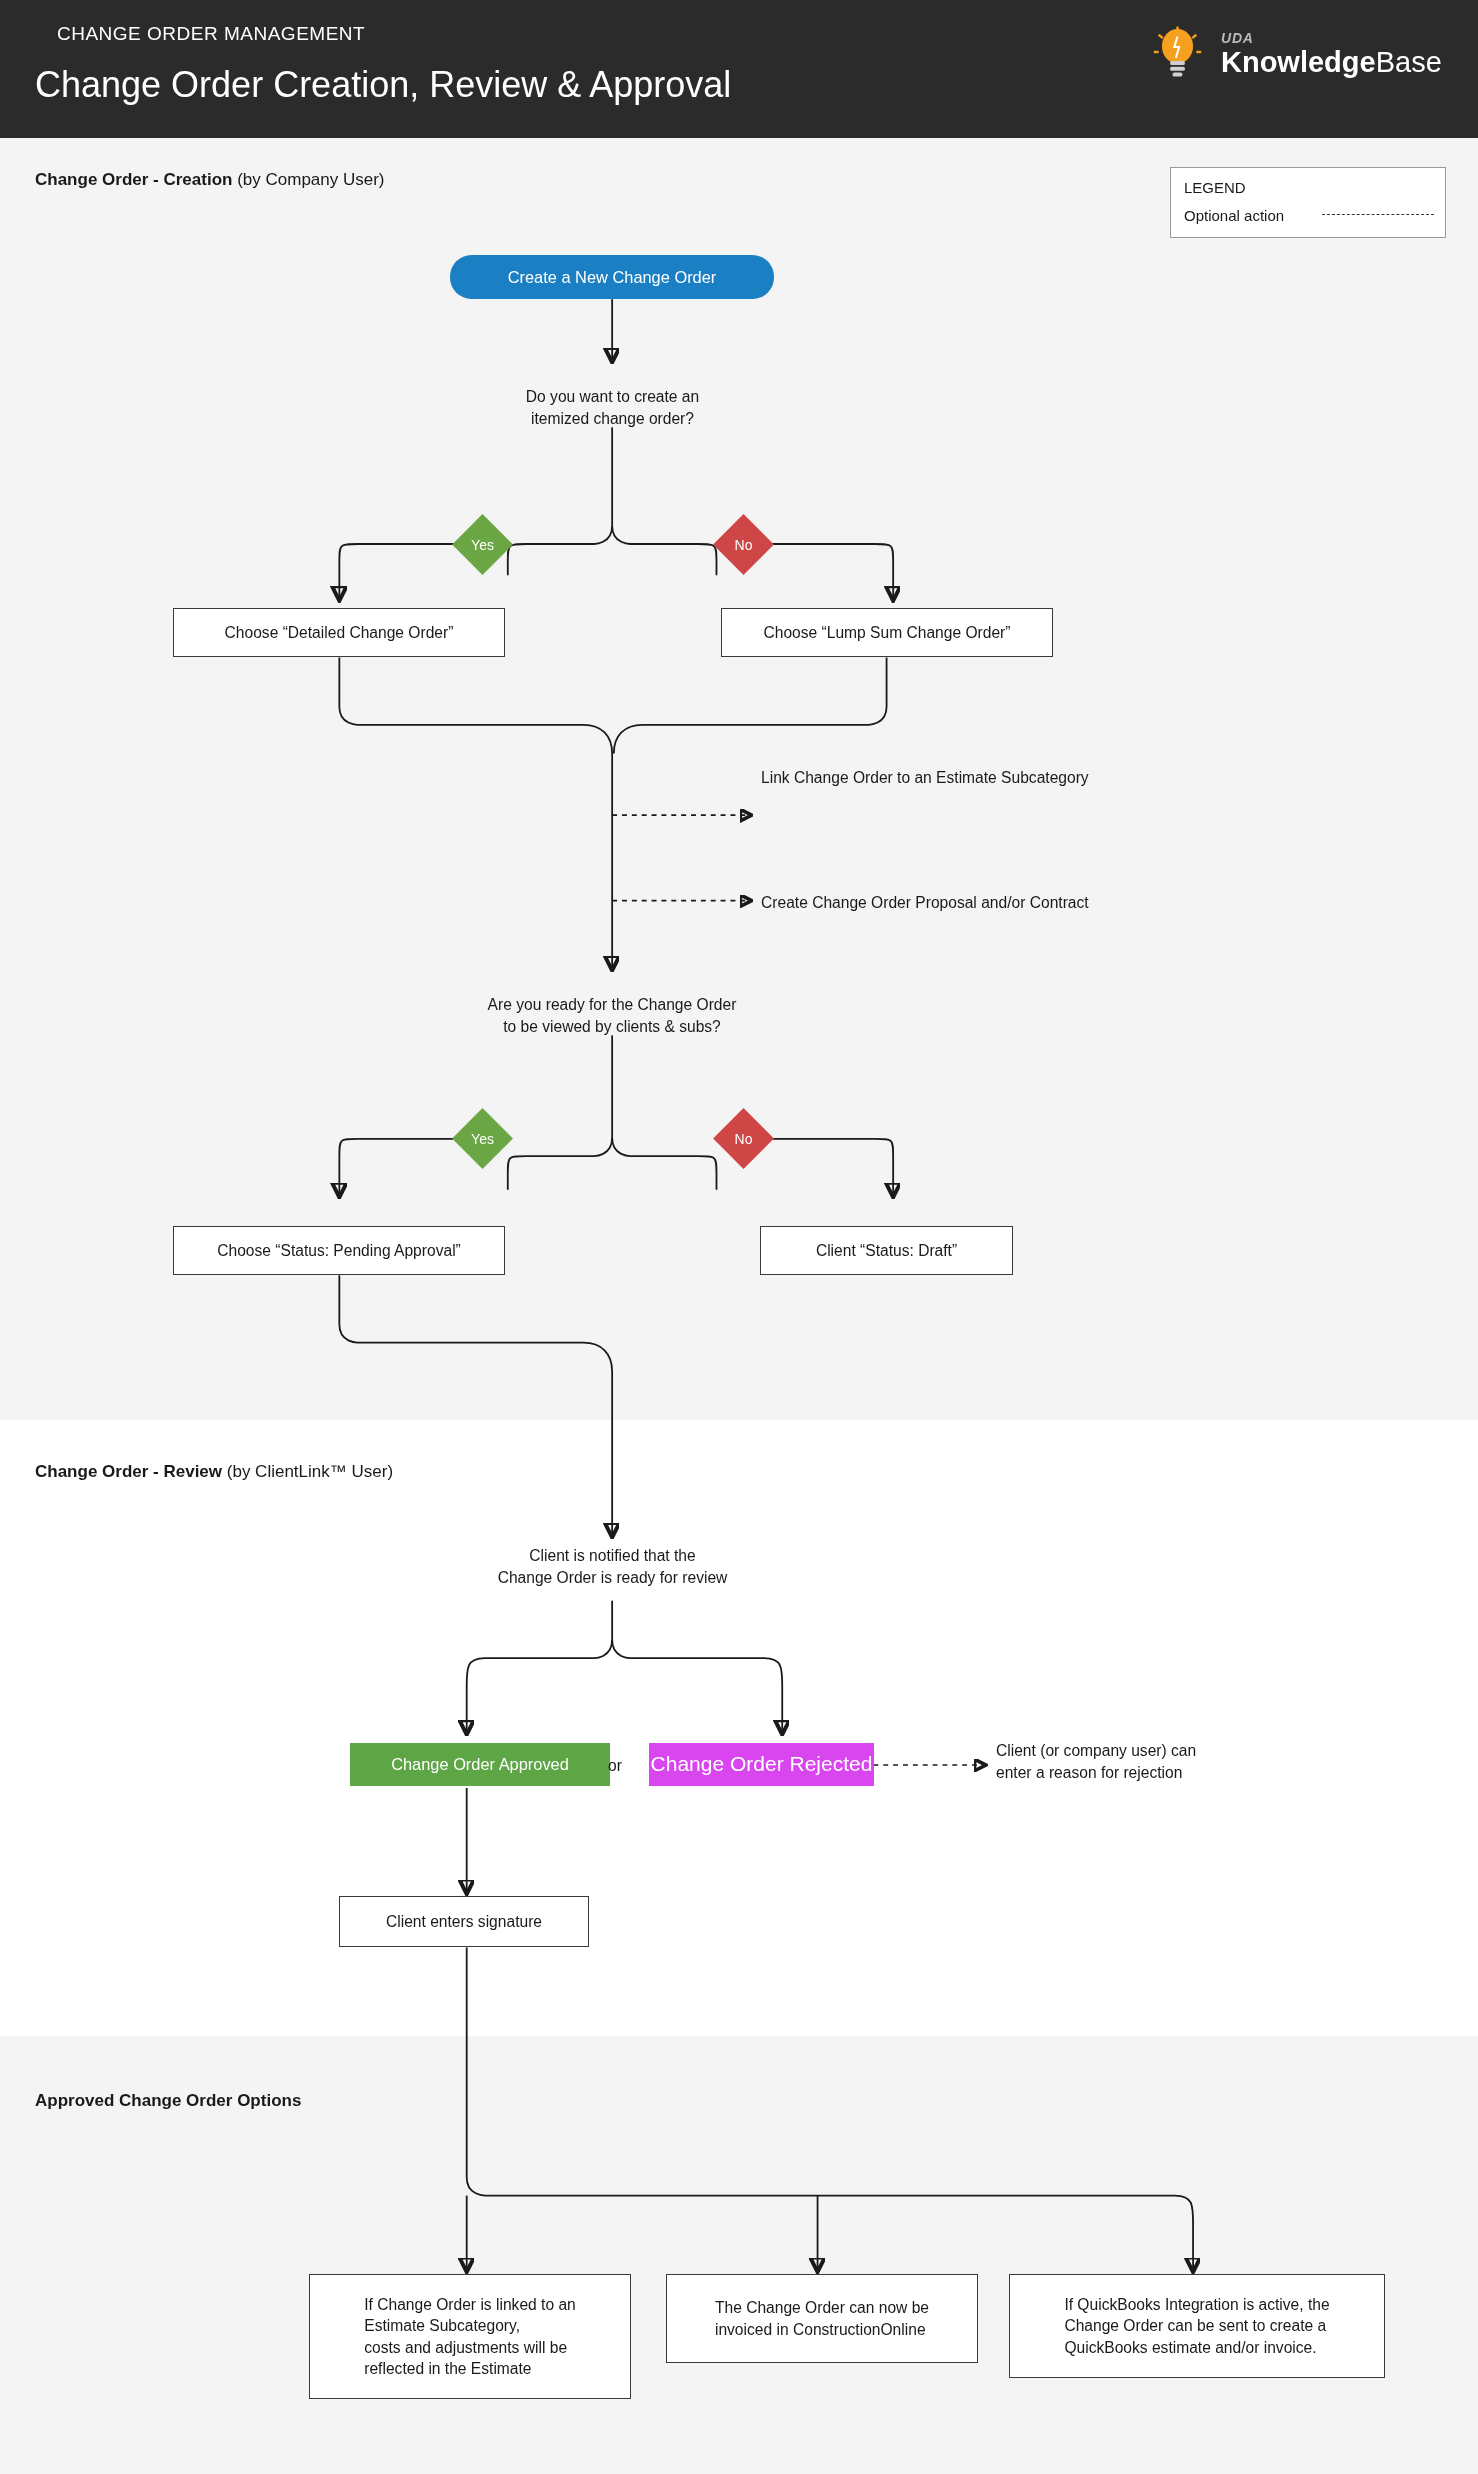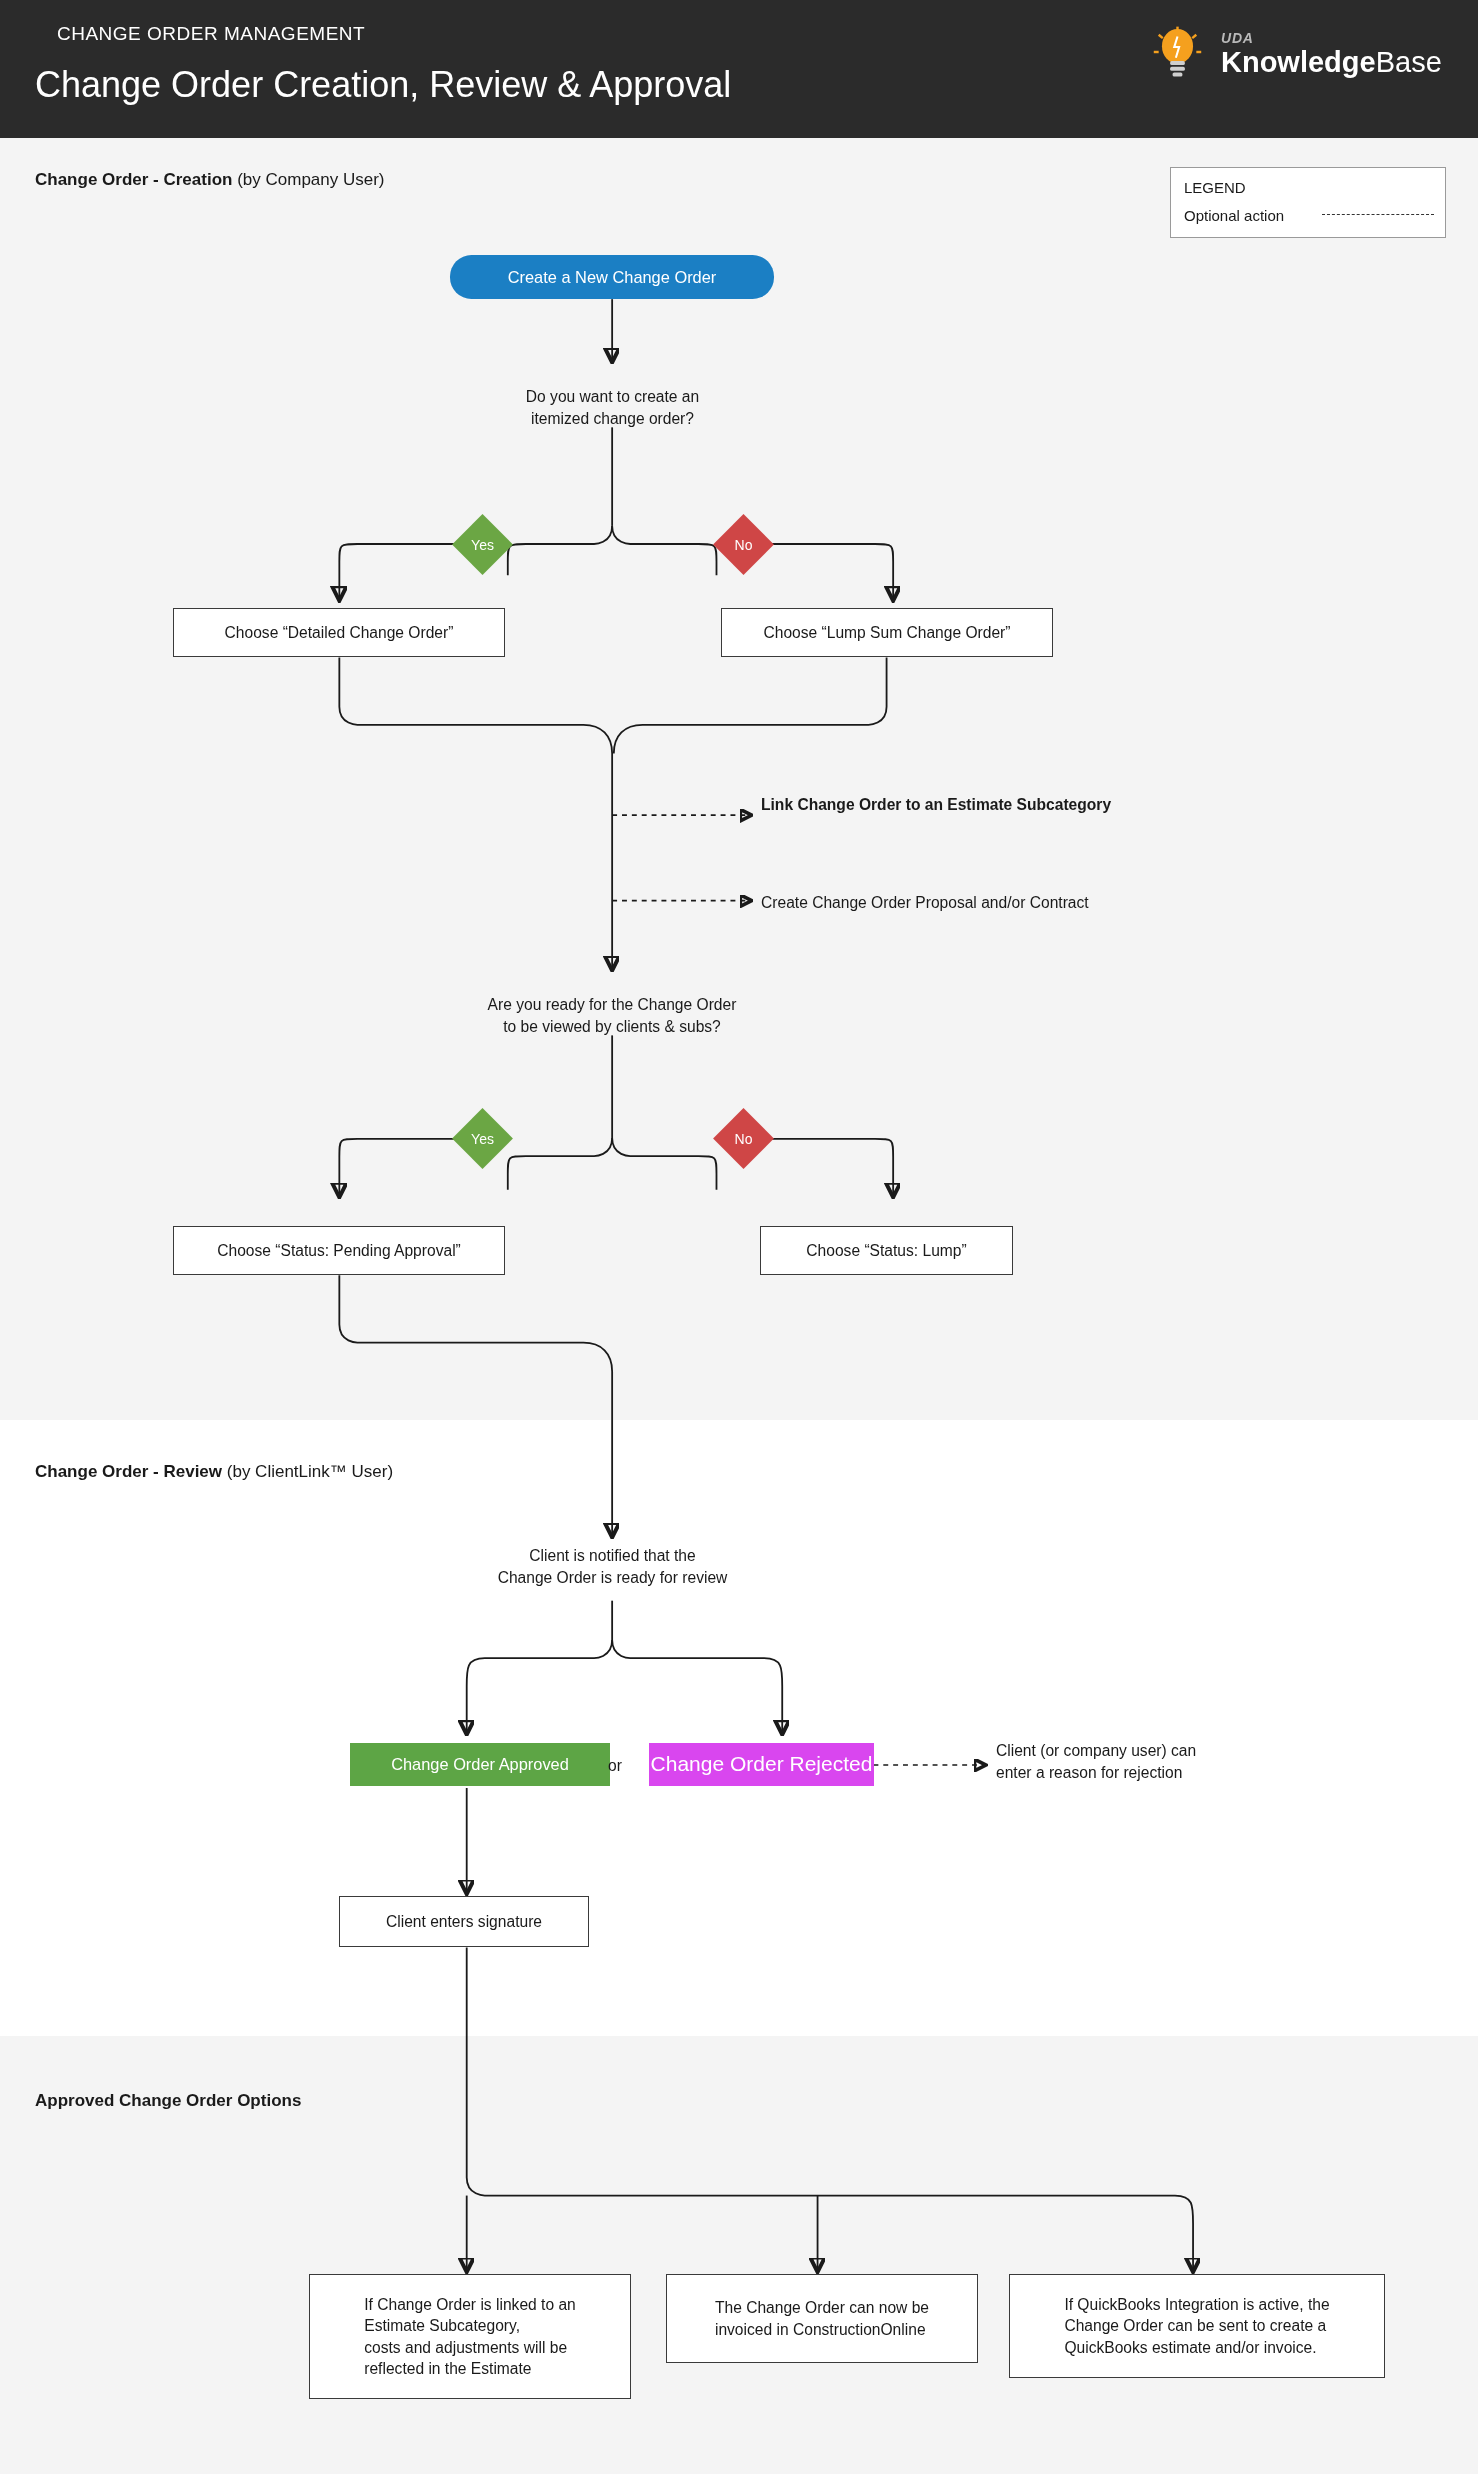--- a/index.html
+++ b/index.html
@@ -298,33 +298,33 @@
 itemized change order?</div>
 
   <div class="diamond diamond-yes" style="left:461px; top:523px;"></div>
   <div class="diamond-label" style="left:461px; top:523px;">Yes</div>
   <div class="diamond diamond-no" style="left:722px; top:523px;"></div>
   <div class="diamond-label" style="left:722px; top:523px;">No</div>
 
   <div class="node node-box" style="left:173px; top:608px; width:332px; height:49px;">Choose “Detailed Change Order”</div>
   <div class="node node-box" style="left:721px; top:608px; width:332px; height:49px;">Choose “Lump Sum Change Order”</div>
 
-  <div class="plain-text-left" style="left:761px; top:794px; width:493px;font-weight:bold;">Link Change Order to an Estimate Subcategory</div>
+  <div class="plain-text-left" style="left:761px; top:767px; width:493px;">Link Change Order to an Estimate Subcategory</div>
   <div class="plain-text-left" style="left:761px; top:892px; width:493px;">Create Change Order Proposal and/or Contract</div>
 
   <div class="plain-text" style="left:423px; top:994px; width:378px; white-space:pre-line;">Are you ready for the Change Order
 to be viewed by clients &amp; subs?</div>
 
   <div class="diamond diamond-yes" style="left:461px; top:1117px;"></div>
   <div class="diamond-label" style="left:461px; top:1117px;">Yes</div>
   <div class="diamond diamond-no" style="left:722px; top:1117px;"></div>
   <div class="diamond-label" style="left:722px; top:1117px;">No</div>
 
   <div class="node node-box" style="left:173px; top:1226px; width:332px; height:49px;">Choose “Status: Pending Approval”</div>
-  <div class="node node-box" style="left:760px; top:1226px; width:253px; height:49px;">Choose “Status: Lump”</div>
+  <div class="node node-box" style="left:760px; top:1226px; width:253px; height:49px;">Client “Status: Draft”</div>
 
   <div class="plain-text" style="left:448px; top:1545px; width:329px; white-space:pre-line;">Client is notified that the
 Change Order is ready for review</div>
 
   <div class="node node-green" style="left:350px; top:1743px; width:260px; height:43px;">Change Order Approved</div>
   <div class="or-label" style="left:608px; top:1757px;">or</div>
   <div class="node node-red" style="left:649px; top:1743px; width:225px; height:43px;">Change Order Rejected</div>
   <div class="plain-text-left" style="left:996px; top:1740px; width:279px; white-space:pre-line;">Client (or company user) can
 enter a reason for rejection</div>
 

